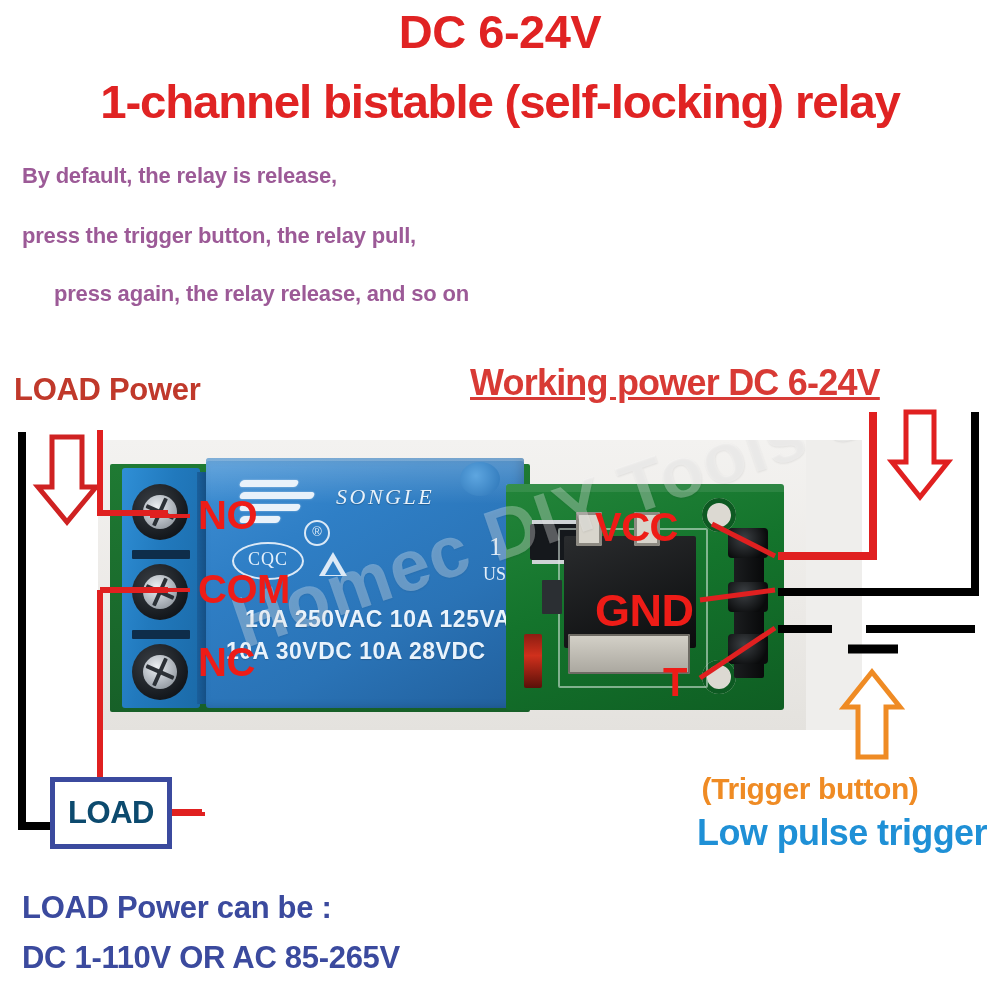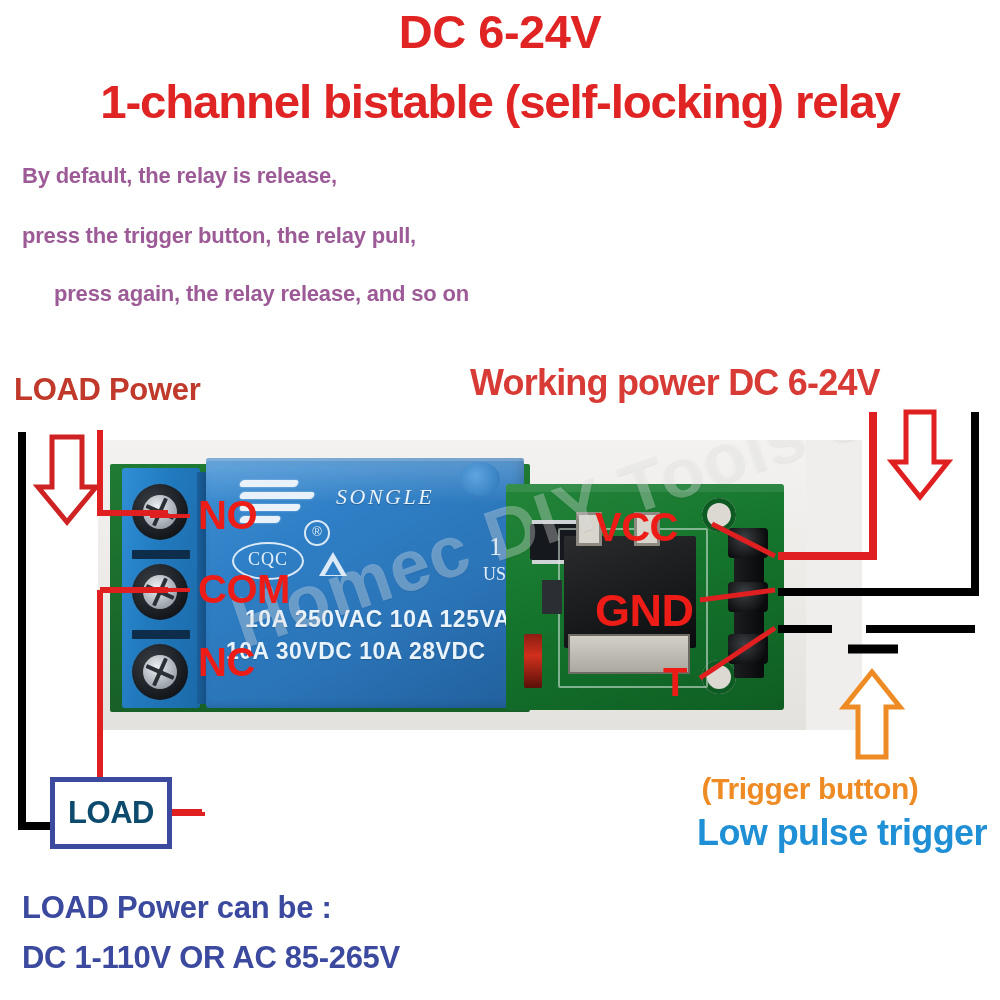--- a/index.html
+++ b/index.html
@@ -35,21 +35,21 @@
   .desc.d2{top:225px;}
   .desc.d3{top:283px;margin-left:32px;}
 
   
   .load-power-hd{
     left:14px;top:372px;font-size:31px;font-weight:bold;
     color:#c0392b;letter-spacing:-0.3px;white-space:nowrap;
   }
   .working-hd{
     left:470px;top:362px;font-size:36px;font-weight:bold;
-    color:#d83a35;letter-spacing:-0.8px;white-space:nowrap;
+    color:#d83a35;letter-spacing:-0.8px;white-space:nowrap;text-decoration:underline;
   }
 
   
   .note{
     left:22px;font-size:31px;font-weight:bold;color:#3b4a9e;
     letter-spacing:-0.3px;white-space:nowrap;
   }
   .note.n1{top:890px;}
   .note.n2{top:940px;}
 

